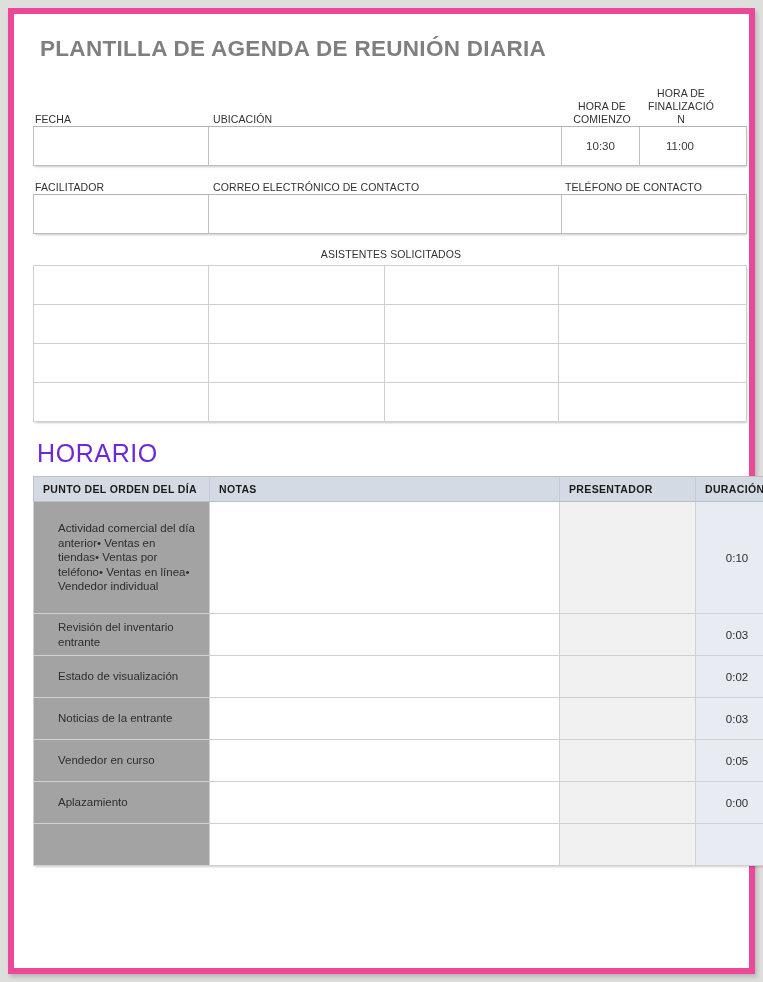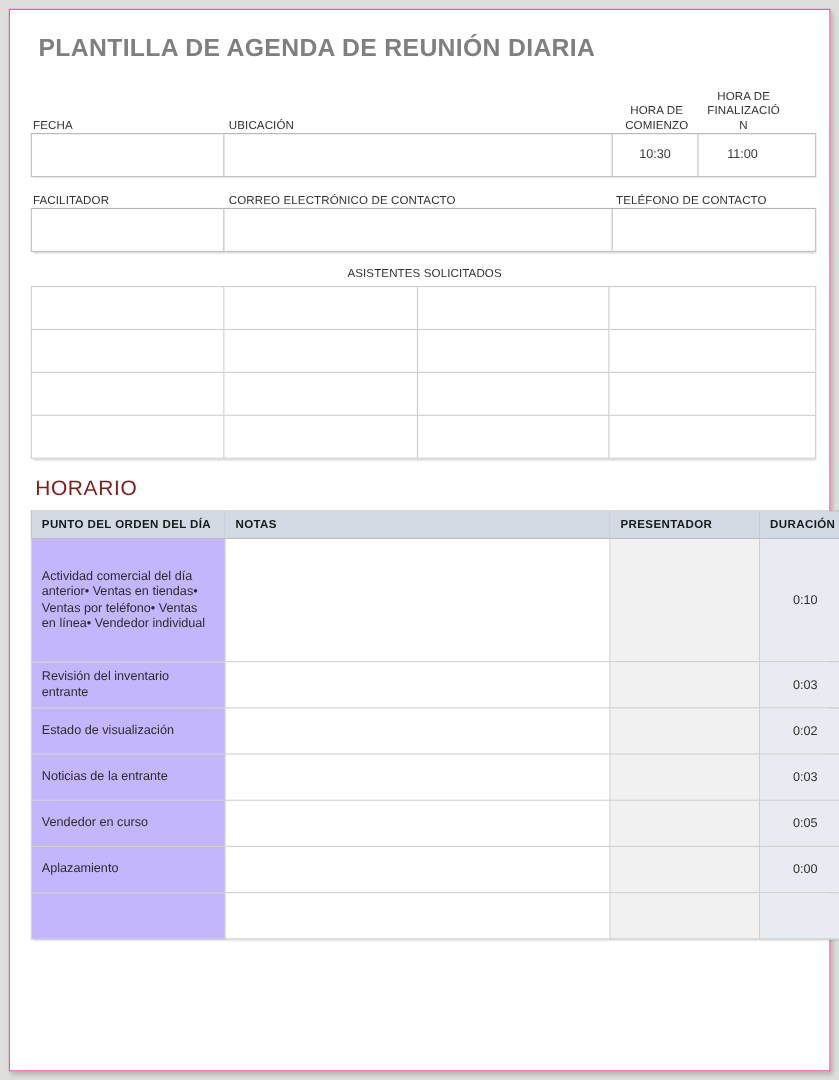--- a/index.html
+++ b/index.html
@@ -8,21 +8,21 @@
     width: 763px; height: 982px;
     background: #dededc;
     font-family: "Liberation Sans", sans-serif;
     overflow: hidden;
   }
   #page {
     position: absolute;
     left: 8px; top: 8px;
     width: 747px; height: 966px;
     background: #ffffff;
-    border: 1px solid #ec4899;
+    border: 6px solid #ec4899;
     box-shadow: 2px 3px 4px rgba(0,0,0,0.18);
   }
   #inner {
     position: absolute;
     left: 19px; top: 12px;
     width: 714px;
   }
 
   
   .doc-title {
@@ -104,22 +104,22 @@
     border: 1px solid #cfcfcf;
     background: #fff;
   }
   .grid-table td.c1 { width: 175px; }
   .grid-table td.c2 { width: 176px; }
   .grid-table td.c3 { width: 175px; }
   .grid-table td.c4 { width: 188px; }
 
   
   .section-title {
-    font-size: 19px;
-    color: #7f1d1d;
+    font-size: 25px;
+    color: #6d28d9;
     letter-spacing: 0.6px;
     margin: 17px 0 8px 4px;
     font-weight: normal;
   }
 
   .sched {
     border-collapse: collapse;
     width: 714px;
     border: 1px solid #c0c0c0;
     box-shadow: 1px 2px 2px -1px rgba(0,0,0,0.20);
@@ -143,23 +143,23 @@
     font-size: 11.5px;
     color: #2d2d2d;
     vertical-align: middle;
   }
   .col-item  { width: 176px; }
   .col-notas { width: 350px; }
   .col-pres  { width: 136px; }
   .col-dur   { width: 83px; }
 
   .sched td.item {
-    padding: 6px 10px 6px 9px;
+    padding: 6px 10px 6px 24px;
     line-height: 14.4px;
-    background: #c4b5fd;
+    background: #a3a3a3;
   }
   .sched td.notas { background: #fff; }
   .sched td.pres  { background: #f1f1f1; }
   .sched td.dur   {
     background: #e8ecf2;
     text-align: center;
     font-size: 11.5px;
     color: #2d2d2d;
   }
   .row-h-tall td { height: 112px; }

